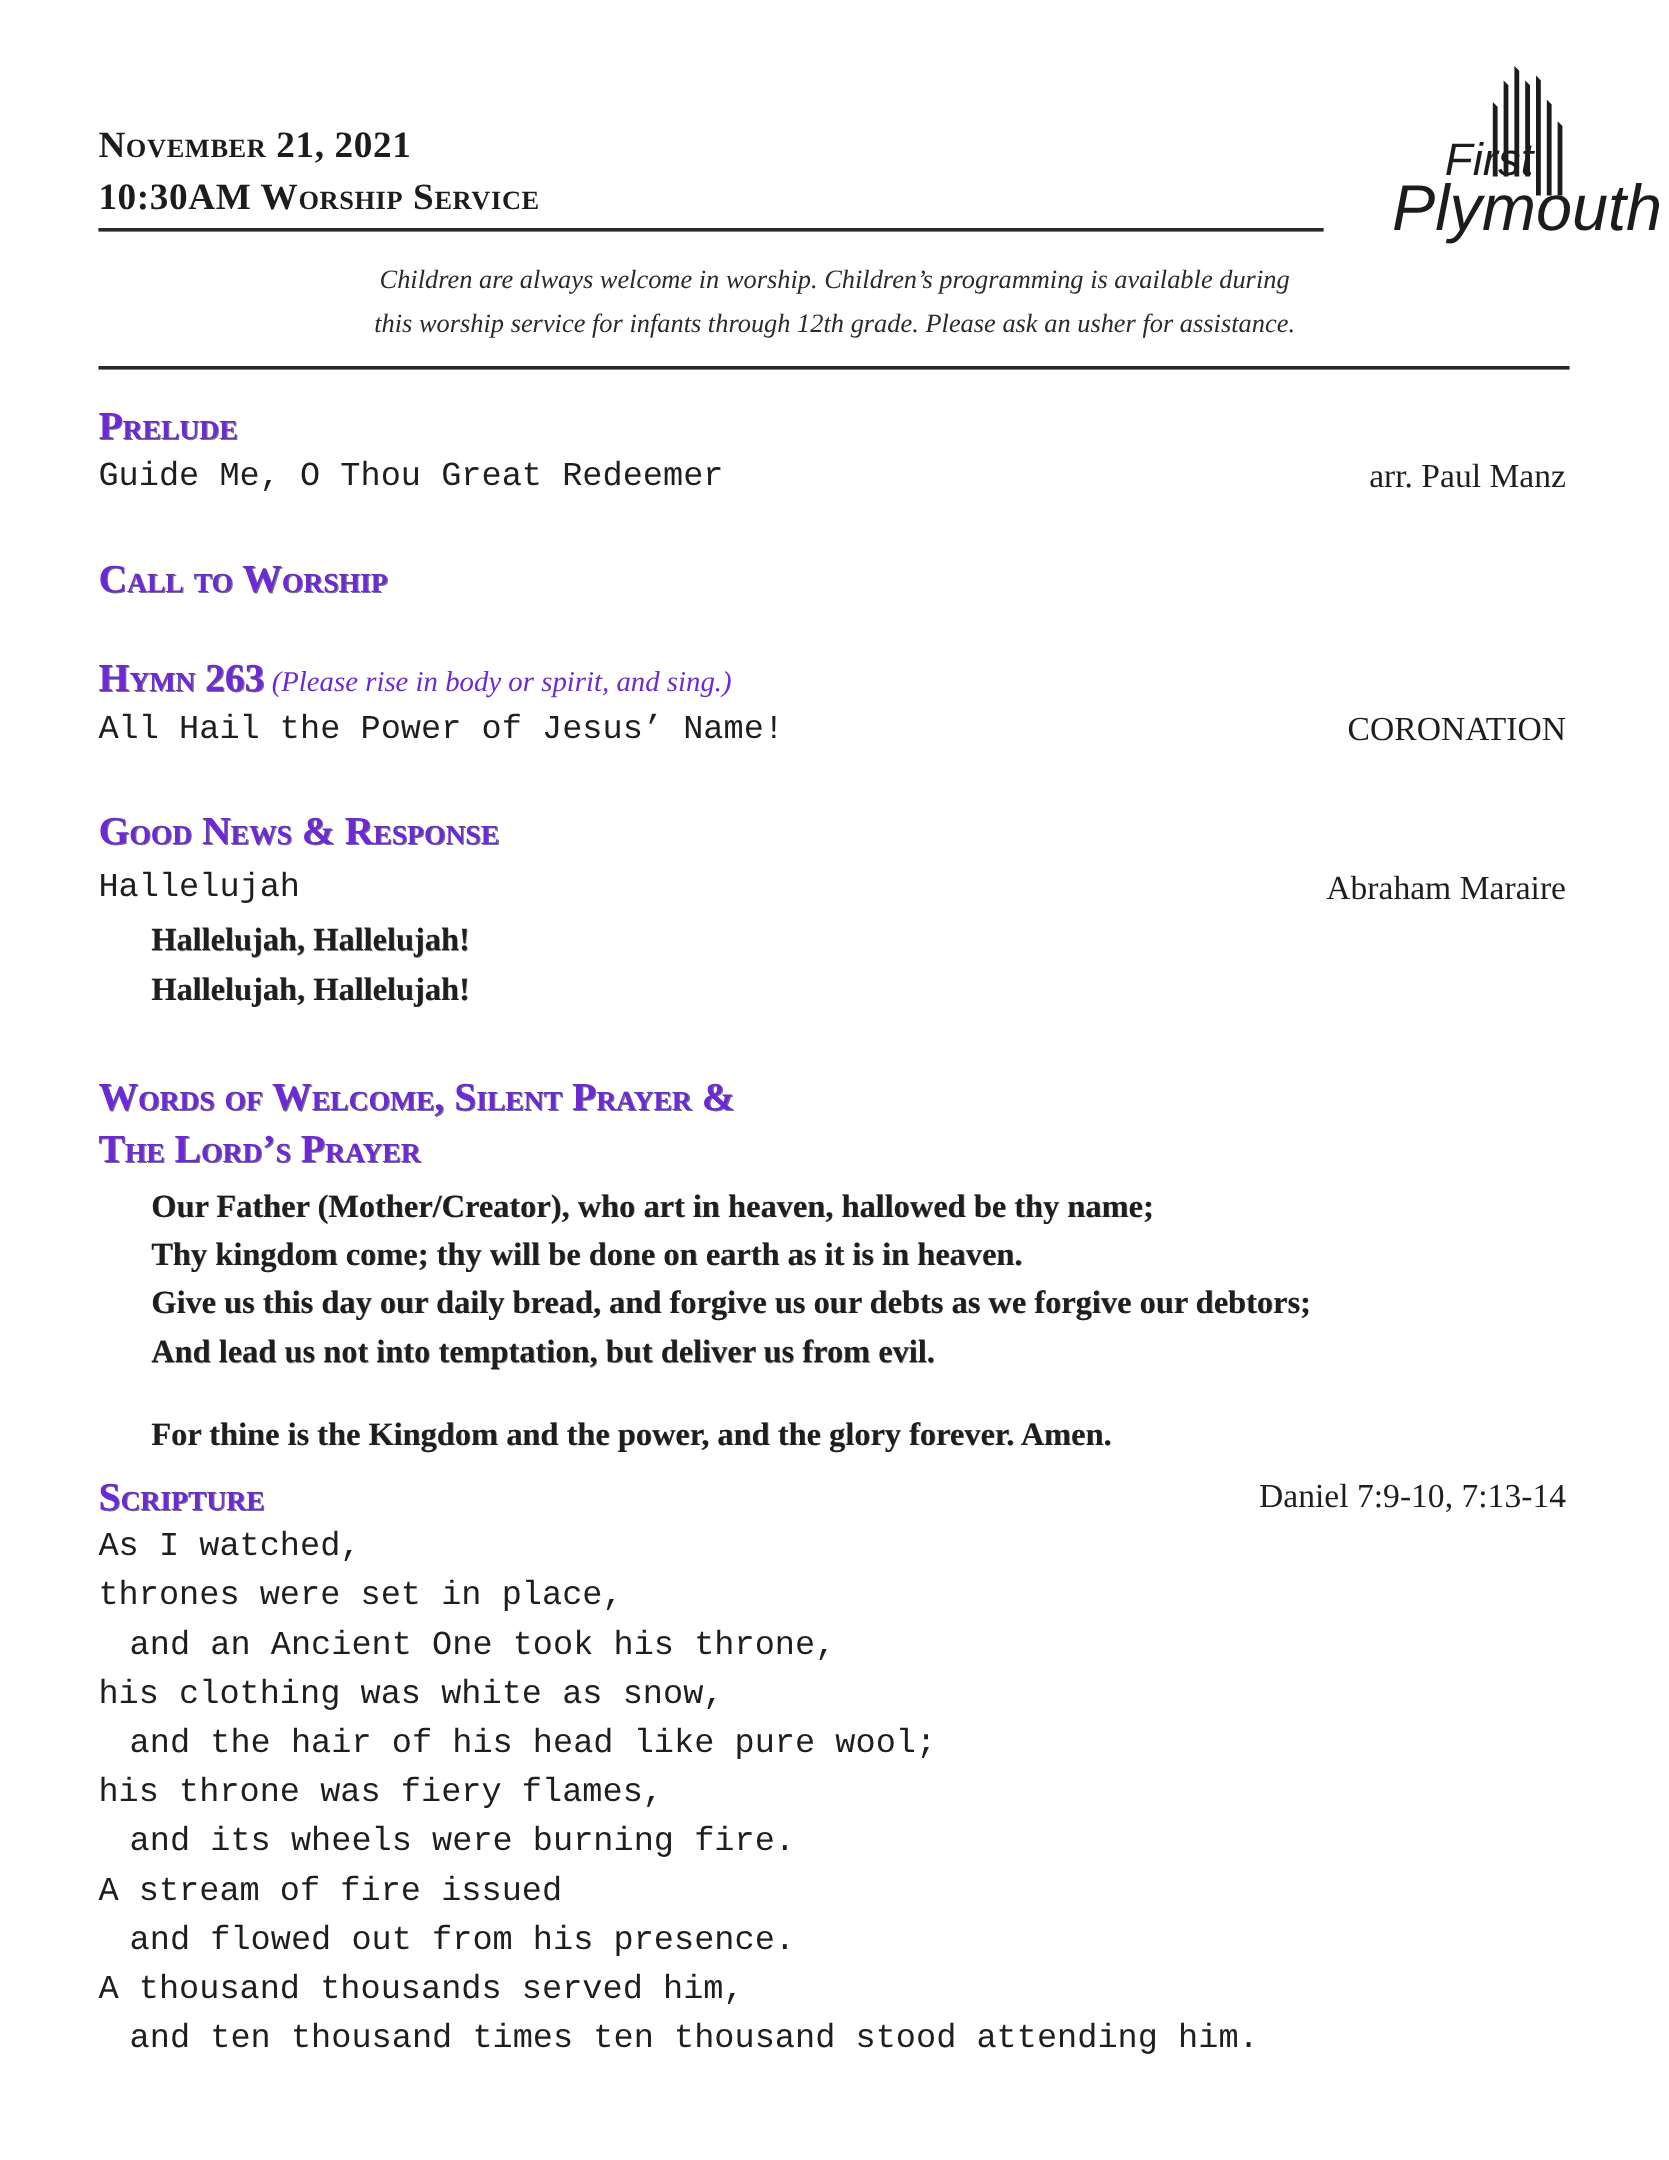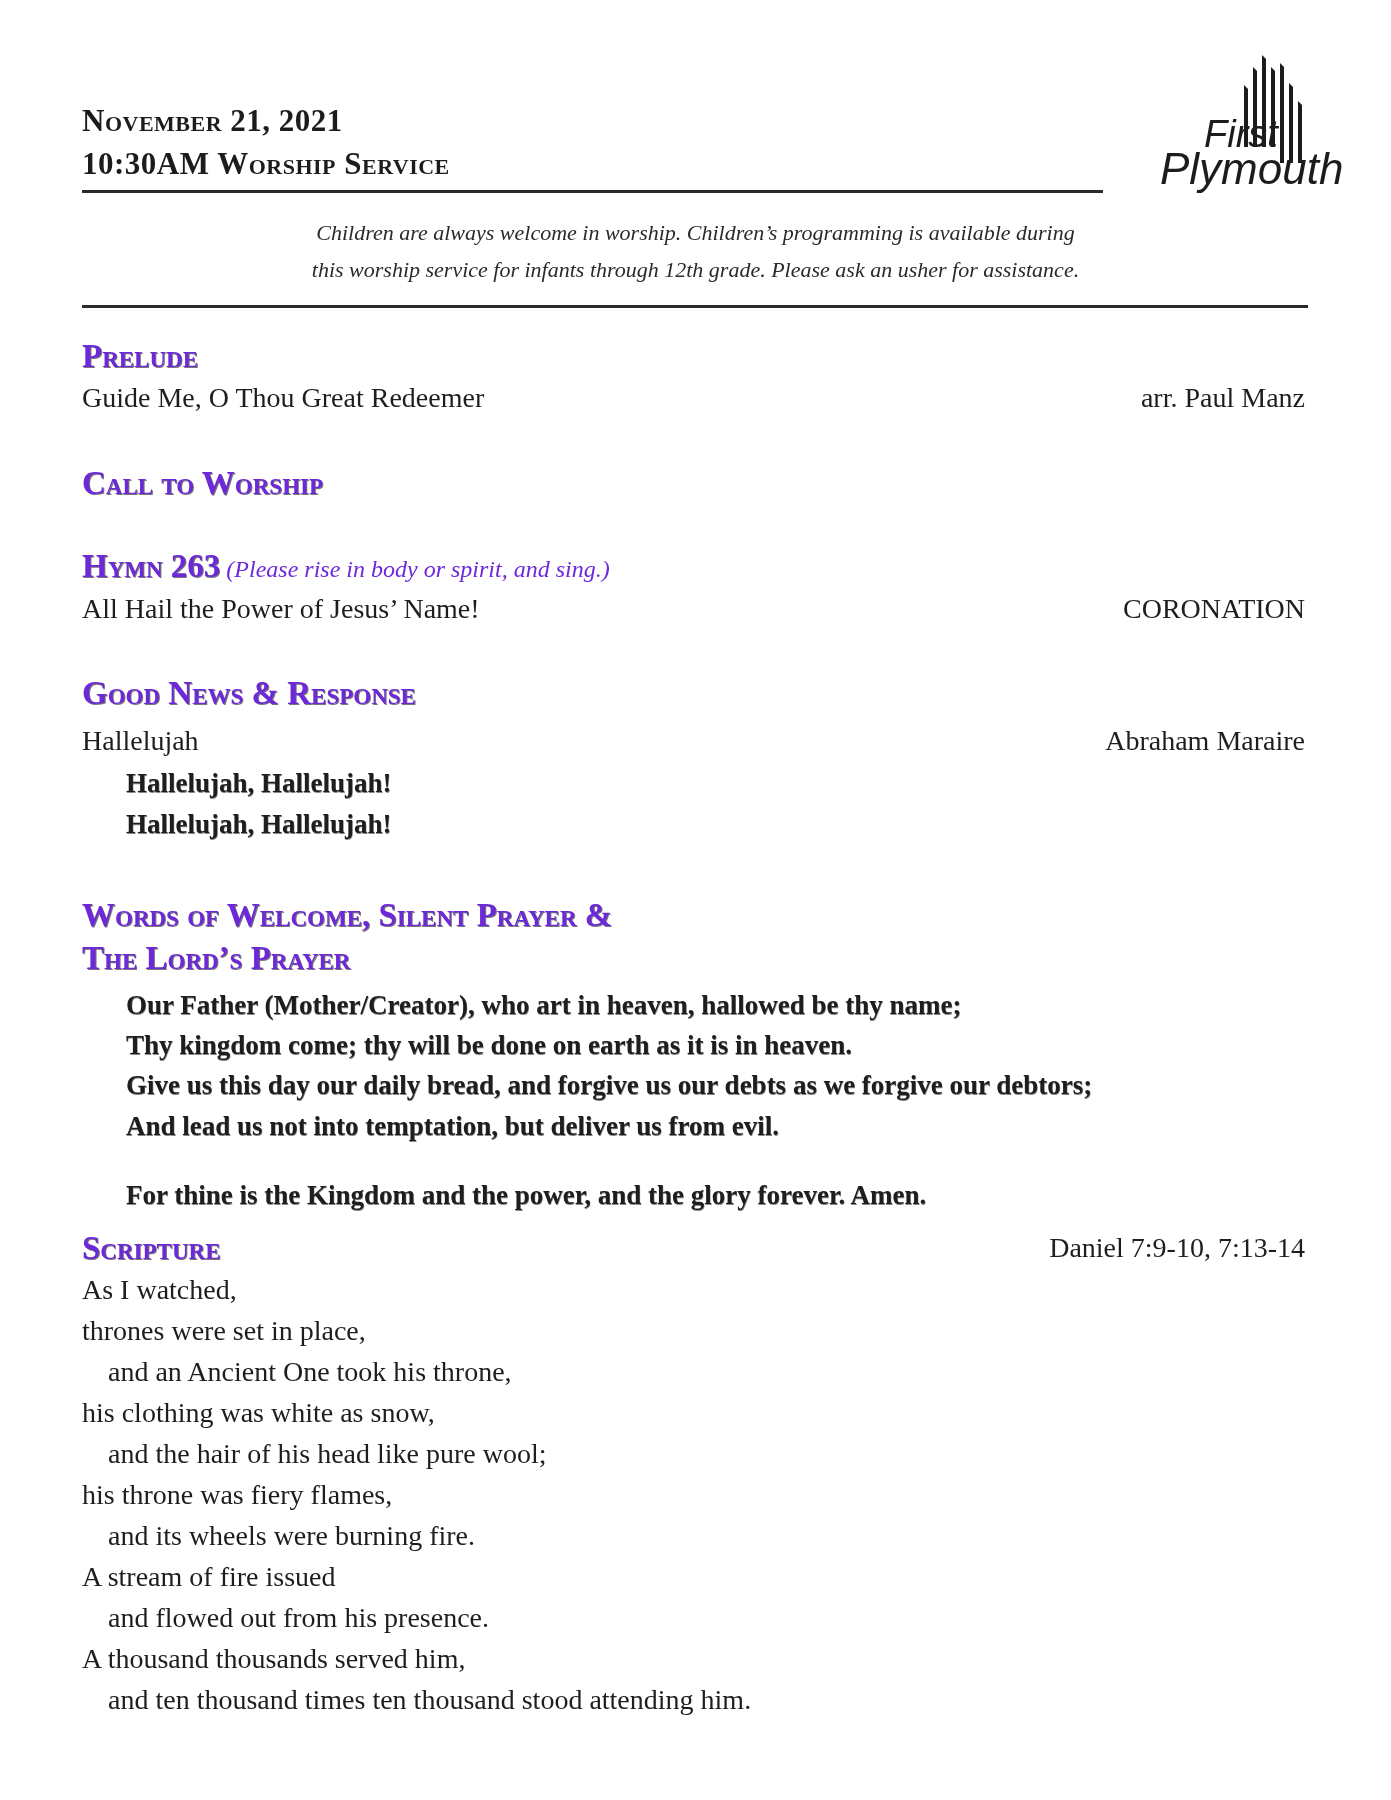--- a/index.html
+++ b/index.html
@@ -4,21 +4,21 @@
 <style>
   html, body { margin:0; padding:0; background:#ffffff; }
   body { width:1391px; height:1800px; position:relative; overflow:hidden; color:#1e1e1e; }
   .hdr { position:absolute; left:82px; font-family:"Liberation Serif", serif; font-weight:bold; font-variant:small-caps; font-size:31px; letter-spacing:0.5px; color:#1c1c1c; }
   .rule { position:absolute; height:3px; background:#2a2a2a; }
   .notice { position:absolute; left:0; width:1391px; text-align:center; font-family:"Liberation Serif", serif; font-style:italic; font-size:22px; color:#2a2a2a; }
   .logo { position:absolute; left:1158px; top:55px; width:150px; height:145px;font-style:italic; }
   .logo-text { position:absolute; font-family:"Liberation Sans", sans-serif; color:#1c1c1c; line-height:1; }
   .sec { position:absolute; left:82px; font-family:"Liberation Serif", serif; font-weight:bold; font-variant:small-caps; font-size:33px; color:#6d28d9; text-shadow:1px 1px 0 #777; white-space:nowrap;text-align:right; }
   .sec .note { font-weight:normal; font-style:italic; font-variant:normal; font-size:24px; text-shadow:none; margin-left:6px; }
-  .line { position:absolute; left:82px; font-family:Liberation Serif, serif; font-size:28px; color:#1e1e1e; white-space:nowrap; }
+  .line { position:absolute; left:82px; font-family:Liberation Mono, monospace; font-size:28px; color:#1e1e1e; white-space:nowrap; }
   .right { position:absolute; right:86px; font-family:"Liberation Serif", serif; font-size:28px; color:#1e1e1e; white-space:nowrap; text-align:right; }
   .resp { position:absolute; left:126px; font-family:"Liberation Serif", serif; font-weight:bold; font-size:27px; color:#1e1e1e; white-space:nowrap; text-shadow:0.5px 0.5px 0 #888; }
   .indent { left:108px; }
 </style>
 </head>
 <body>
 
 <div class="hdr" style="top:103px;">November 21, 2021</div>
 <div class="hdr" style="top:146px;">10:30AM Worship Service</div>
 <div class="rule" style="left:82px; top:190px; width:1021px;"></div>
@@ -29,21 +29,21 @@
       <polygon points="86,30 90,34 90,92 86,92"></polygon>
       <polygon points="95,12 99,16 99,92 95,92"></polygon>
       <polygon points="104,0 108,4 108,92 104,92"></polygon>
       <polygon points="113,12 117,16 117,92 113,92"></polygon>
       <polygon points="122,8 126,12 126,108 122,108"></polygon>
       <polygon points="131,28 135,32 135,108 131,108"></polygon>
       <polygon points="140,46 144,50 144,108 140,108"></polygon>
     </g>
   </svg>
   <div class="logo-text" style="left:46px; top:60px; font-size:38px;">First</div>
-  <div class="logo-text" style="left:2px; top:92px; font-size:44px;">Plymouth</div>
+  <div class="logo-text" style="left:2px; top:92px; font-size:54px;">Plymouth</div>
 </div>
 
 <div class="notice" style="top:220px;">Children are always welcome in worship. Children’s programming is available during</div>
 <div class="notice" style="top:257px;">this worship service for infants through 12th grade. Please ask an usher for assistance.</div>
 <div class="rule" style="left:82px; top:305px; width:1226px;"></div>
 
 <div class="sec" style="top:338px;">Prelude</div>
 <div class="line" style="top:382px;">Guide Me, O Thou Great Redeemer</div>
 <div class="right" style="top:382px;">arr. Paul Manz</div>
 

